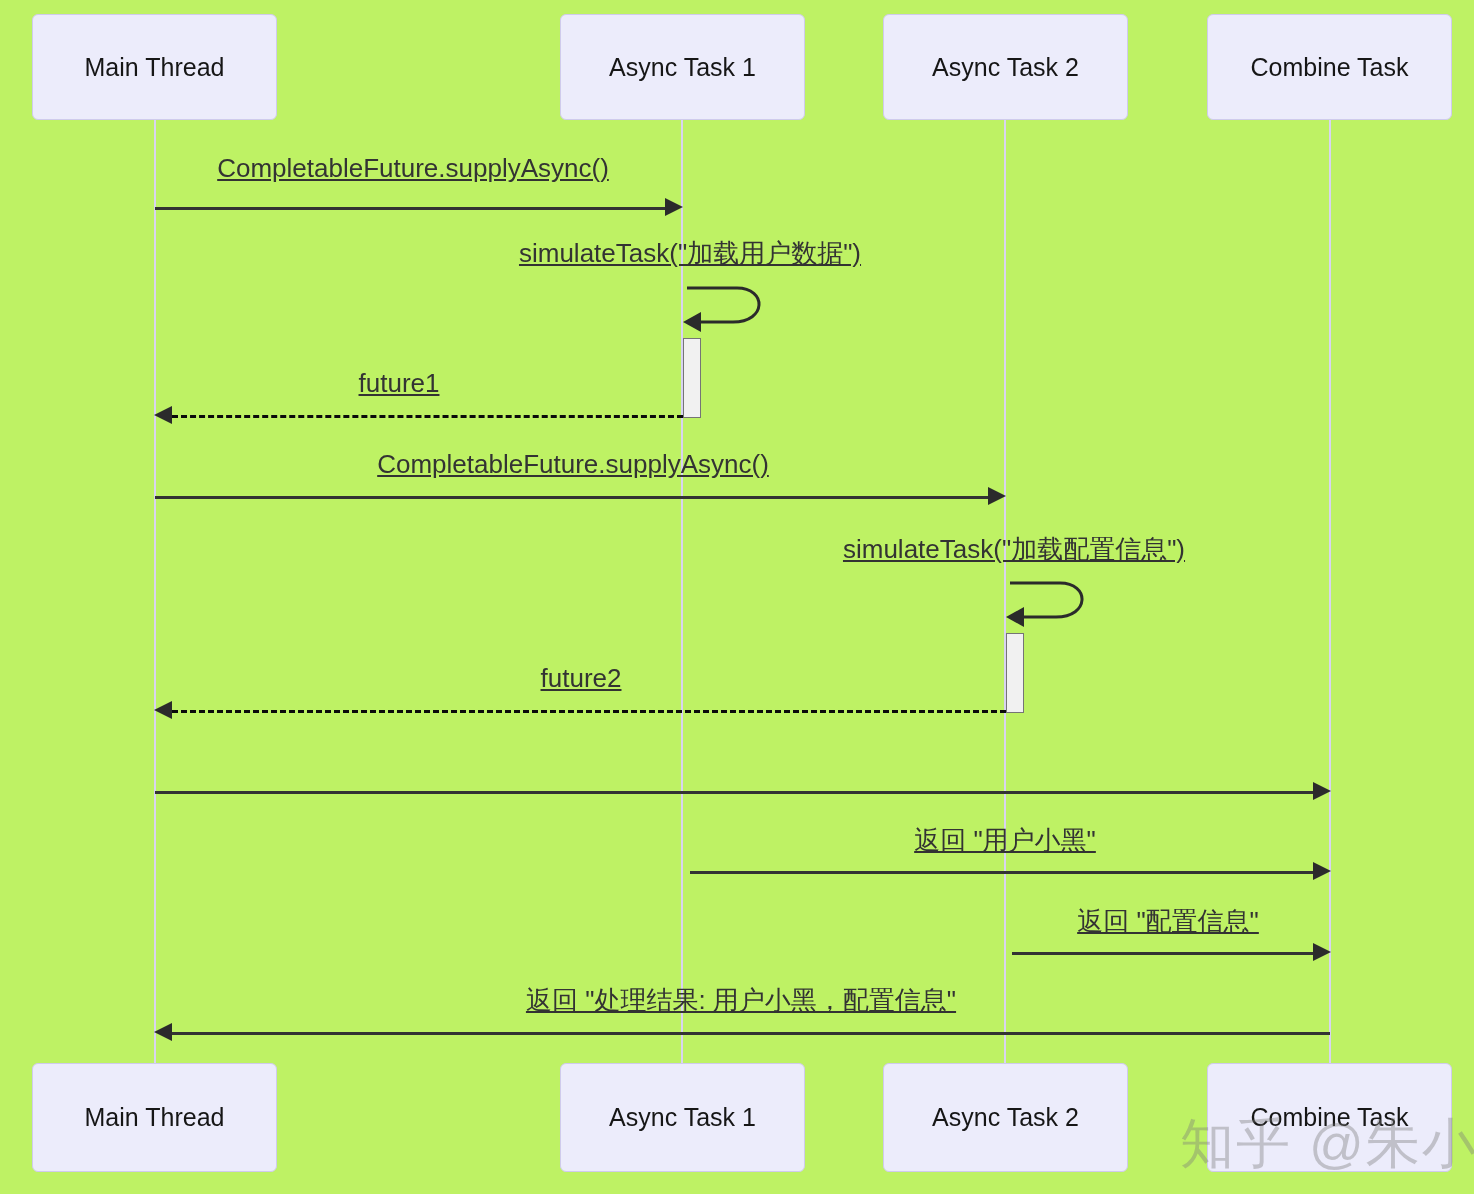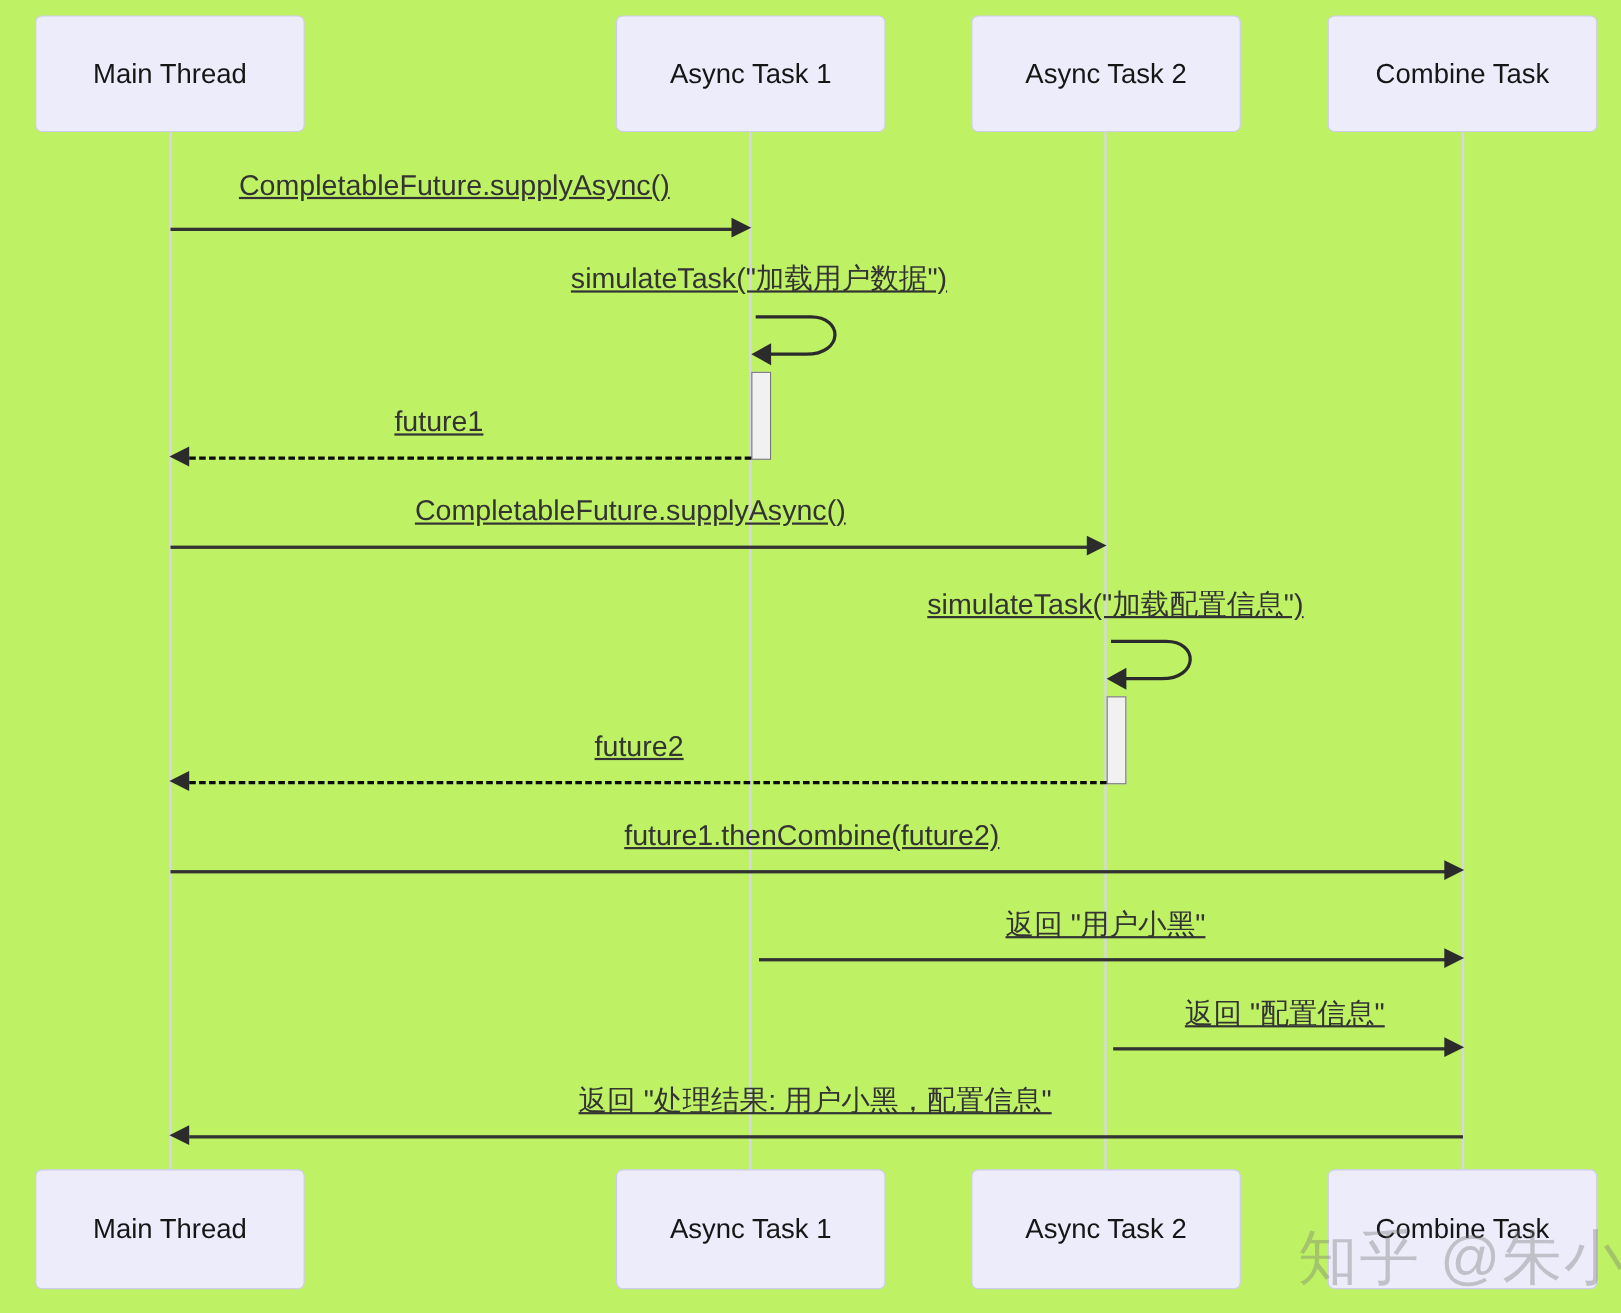--- a/index.html
+++ b/index.html
@@ -143,21 +143,20 @@
       <polygon points="26,34 26,54 8,44" fill="#2b2b2b"></polygon>
     </svg>
   </div>
 
   <div class="activation" style="left:1006px; top:633px; width:18px; height:80px;"></div>
 
   <div class="msg-label" style="left:581px; top:665px; transform:translateX(-50%);">future2</div>
   <div class="msg-line dashed" style="left:172px; top:710px; width:834px;"></div>
   <div class="arrowhead left" style="left:154px; top:701px;"></div>
 
-  <div class="msg-label" style="left:738px; top:746px; transform:translateX(-50%);">future1.thenCombine(future2)</div>
   <div class="msg-line" style="left:155px; top:791px; width:1160px;"></div>
   <div class="arrowhead right" style="left:1313px; top:782px;"></div>
 
   <div class="msg-label" style="left:1005px; top:827px; transform:translateX(-50%);">返回 "用户小黑"</div>
   <div class="msg-line" style="left:690px; top:871px; width:625px;"></div>
   <div class="arrowhead right" style="left:1313px; top:862px;"></div>
 
   <div class="msg-label" style="left:1168px; top:908px; transform:translateX(-50%);">返回 "配置信息"</div>
   <div class="msg-line" style="left:1012px; top:952px; width:303px;"></div>
   <div class="arrowhead right" style="left:1313px; top:943px;"></div>

